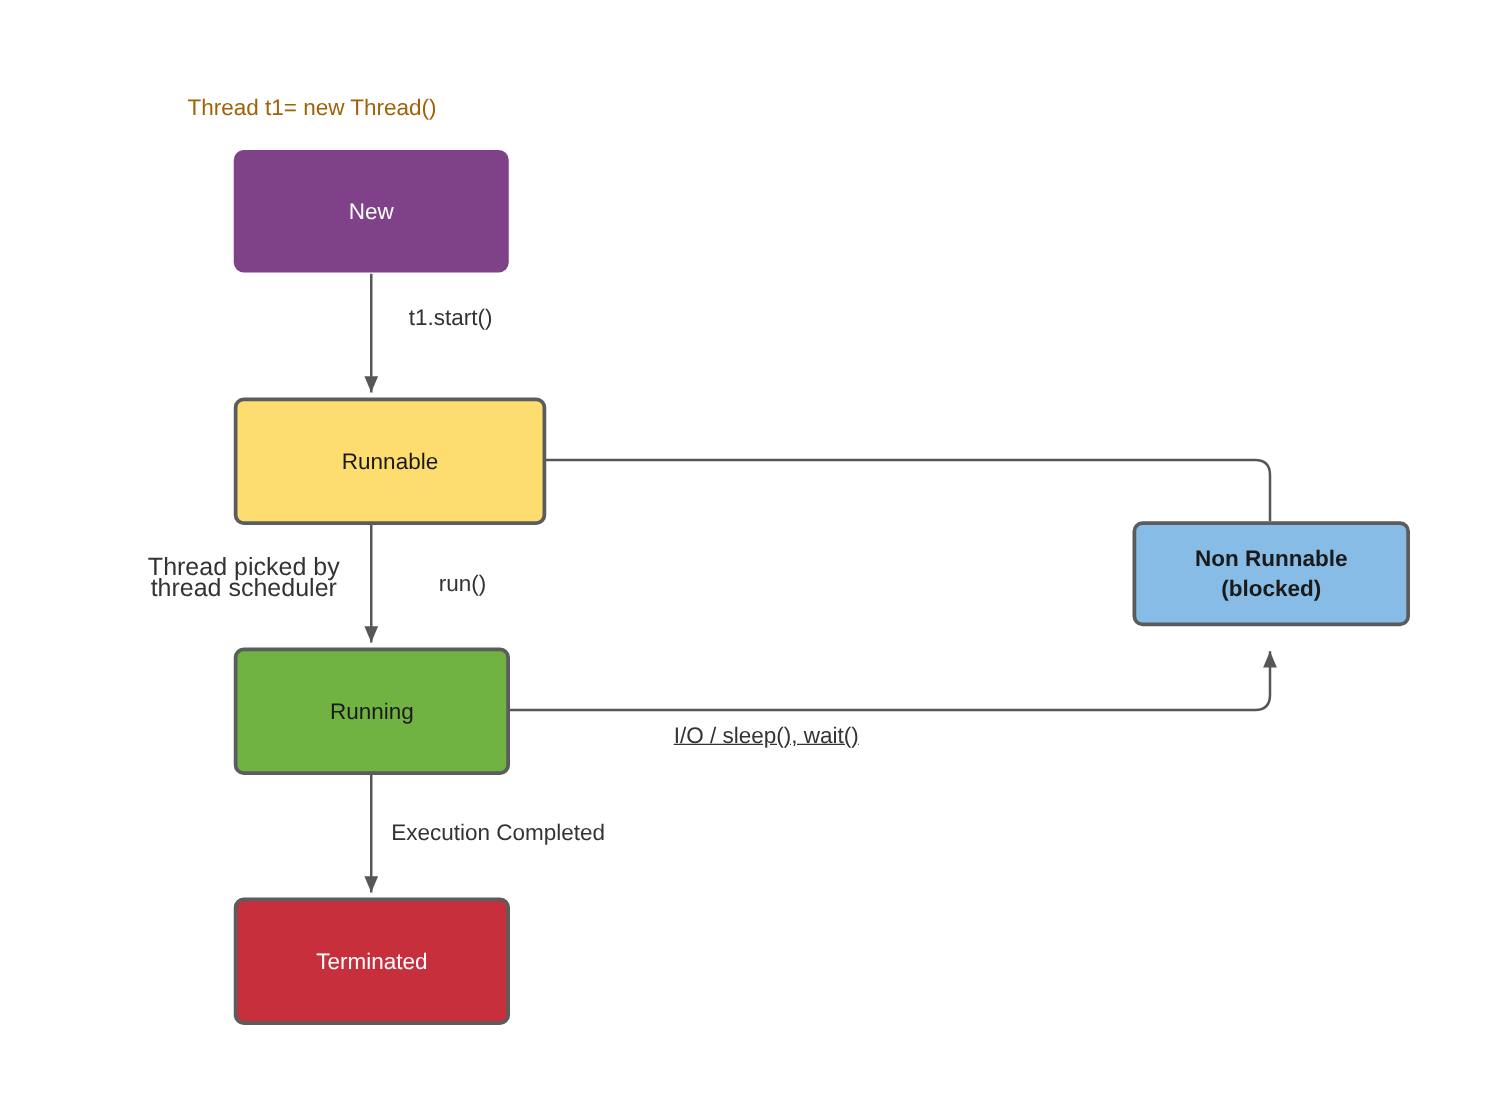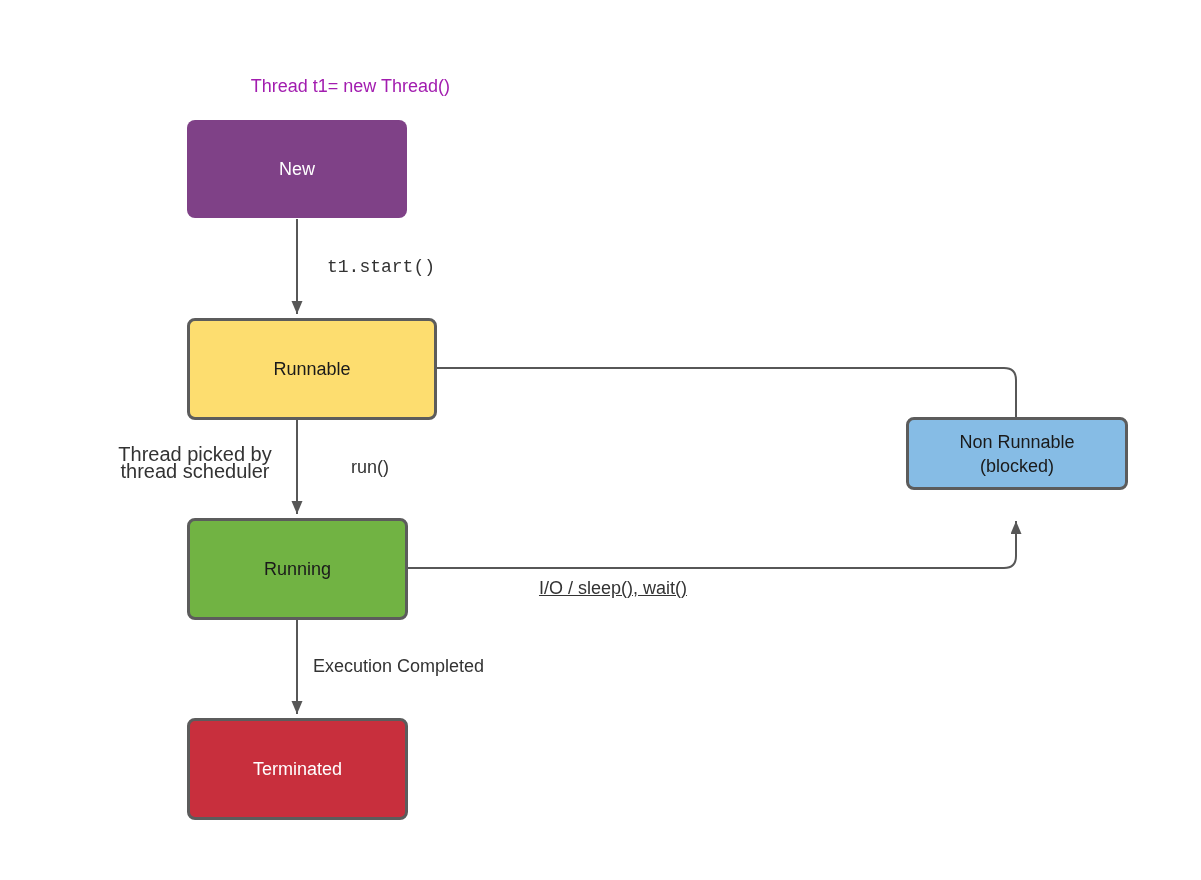--- a/index.html
+++ b/index.html
@@ -22,21 +22,21 @@
   }
   .node-label{
     font-size:18px;line-height:24px;white-space:pre-line;
   }
   .free-label{
     position:absolute;
     font-size:18px;color:#333333;white-space:pre;
   }
   .title-label{
     position:absolute;
-    font-size:18px;color:#a21caf;text-align:right;
+    font-size:18px;color:#a16207;text-align:left;
   }
   .side-note{
     position:absolute;
     font-size:20px;line-height:17px;color:#333333;
     text-align:center;white-space:pre-line;
     transform:translateX(-50%);
   }
   .centered{transform:translateX(-50%);}
 </style>
 </head>
@@ -68,26 +68,26 @@
   </div>
 
   <div class="node" style="left: 187px; top: 718px; width: 221px; height: 102px; background: rgb(200, 47, 61); color: rgb(255, 255, 255); border-color: rgb(92, 92, 92);">
     <span class="node-label">Terminated</span>
   </div>
 
   <div class="node" style="left: 187px; top: 518px; width: 221px; height: 102px; background: rgb(113, 179, 67); color: rgb(26, 26, 26); border-color: rgb(92, 92, 92);">
     <span class="node-label">Running</span>
   </div>
 
-  <div class="node" style="left: 906px; top: 417px; width: 222px; height: 73px; background: rgb(134, 188, 229); color: rgb(26, 26, 26); border-color: rgb(92, 92, 92);">
+  <div class="node" style="left: 906px; top: 417px; width: 222px; height: 84px; background: rgb(134, 188, 229); color: rgb(26, 26, 26); border-color: rgb(92, 92, 92); font-weight: bold;">
     <span class="node-label">Non Runnable
 (blocked)</span>
   </div>
 
-  <div class="free-label" style="left:327px;top:257px;font-family:Liberation Mono, monospace;">t1.start()</div>
+  <div class="free-label" style="left:327px;top:244px;">t1.start()</div>
 
   <div class="free-label" style="left:351px;top:457px;">run()</div>
 
   <div class="side-note" style="left:195px;top:446px;">Thread picked by
 thread scheduler</div>
 
   <div class="free-label" style="left:313px;top:656px;">Execution Completed</div>
 
   <div class="free-label centered" style="left:613px;top:578px;text-decoration:underline;">I/O / sleep(), wait()</div>
 

